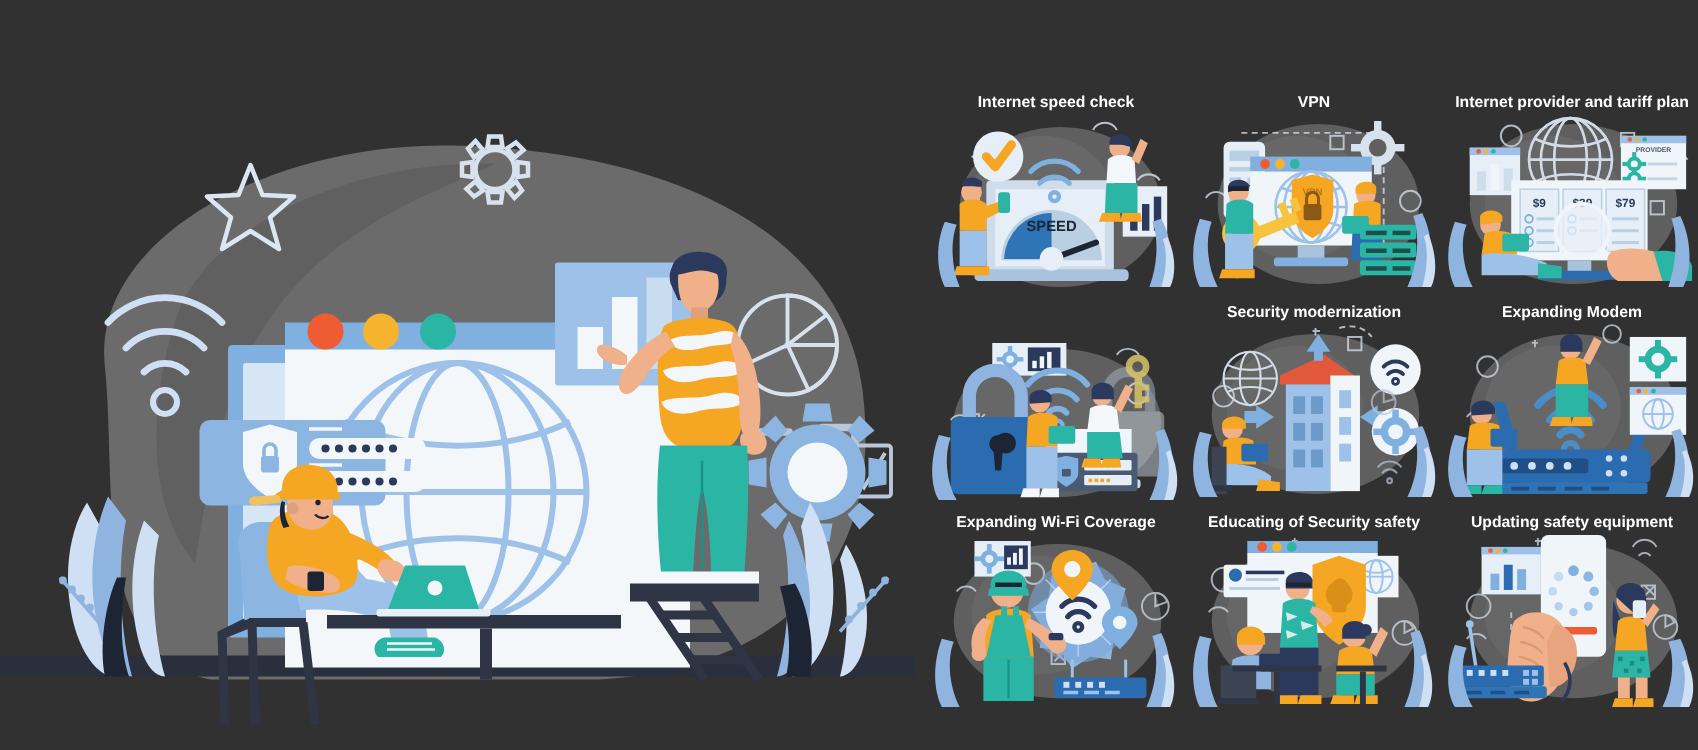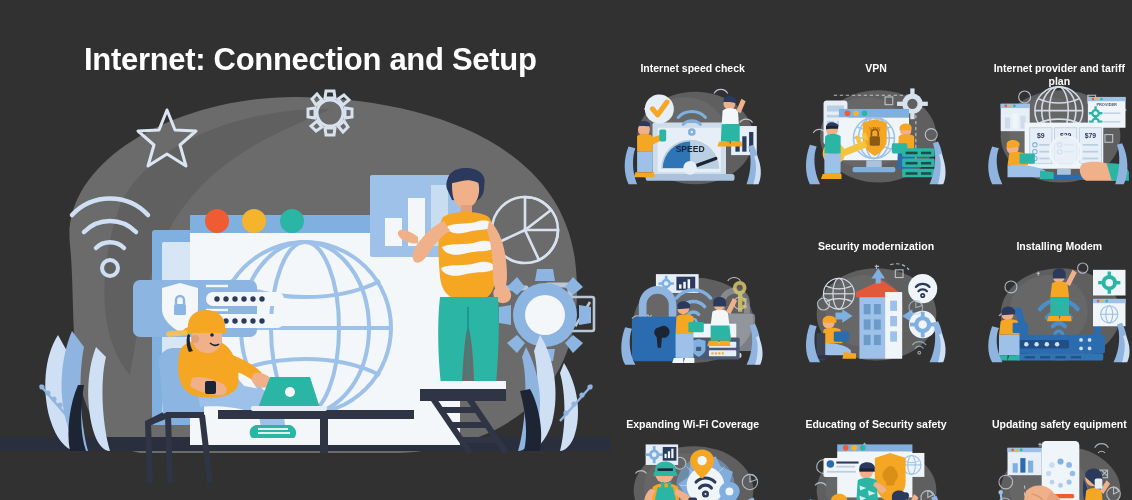--- a/index.html
+++ b/index.html
@@ -22,38 +22,37 @@
   .hero { position: absolute; left: 0px; top: 85px; width: 610px; height: 400px; }
   .hero svg { display: block; }
 
   
   .grid {
     position: absolute; left: 620px; top: 62px;
     width: 512px; height: 420px;
     display: grid;
     grid-template-columns: repeat(3, 1fr);
     grid-template-rows: repeat(3, 140px);
-    column-gap: 4px; row-gap: 0px; gap: 38px;
+    column-gap: 4px; row-gap: 0px;
   }
   .cell { position: relative; width: 100%; height: 140px; }
   .cell-label {
     position: absolute; top: 0; left: 0; width: 100%;
     text-align: center; color: #ffffff;
     font-size: 10.5px; font-weight: bold; line-height: 13px;
     z-index: 4; padding: 0 2px;
   }
   .cell-art { position: absolute; left: 0; top: 14px; width: 100%; height: 124px; }
   .cell-art svg { display: block; width: 100%; height: 100%; }
 </style>
 </head>
 <body>
 
 <div id="root">
 
-  <div class="page-title">Internet: Connection and Setup</div>
 
   <div class="hero">
     <svg width="610" height="400" viewBox="0 0 610 400" xmlns="http://www.w3.org/2000/svg">
 
       <g>
         <path d="M 70 160 C 60 75, 180 10, 300 12 C 430 14, 560 60, 575 175 C 590 295, 520 360, 400 368 L 140 368 C 60 350, 78 240, 70 160 Z" fill="#6b6b6b"></path>
         <path d="M 120 120 C 150 55, 250 22, 330 24 C 300 40, 230 60, 185 120 C 150 165, 140 230, 130 290 C 95 250, 100 175, 120 120 Z" fill="#5a5a5a" opacity="0.65"></path>
       </g>
 
       <rect x="0" y="352" width="610" height="14" fill="#2a2f3d"></rect>
@@ -780,21 +779,21 @@
           </g>
 
           <path d="M 8 72 C 2 88, 2 106, 8 116 L 20 116 C 12 102, 12 84, 16 74 Z" fill="#8fb4e0"></path>
           <path d="M 158 68 C 166 84, 166 104, 160 116 L 148 116 C 156 100, 156 82, 152 70 Z" fill="#8fb4e0"></path>
           <path d="M 162 82 C 168 94, 168 108, 164 116 L 158 116 C 162 104, 162 90, 159 84 Z" fill="#cfe0f5"></path>
         </svg>
       </div>
     </div>
 
     <div class="cell">
-      <div class="cell-label">Installing Modem</div>
+      <div class="cell-label">Expanding Modem</div>
       <div class="cell-art">
         <svg viewBox="0 0 170 124" xmlns="http://www.w3.org/2000/svg">
           <ellipse cx="86" cy="60" rx="70" ry="54" fill="#5f5f5f"></ellipse>
           <ellipse cx="72" cy="56" rx="46" ry="42" fill="#6e6e6e" opacity=".55"></ellipse>
           <g stroke="#d2dbe6" stroke-width="1.3" fill="none" opacity=".75">
             <circle cx="28" cy="28" r="7"></circle>
             <path d="M 14 62 a 8 8 0 0 1 13 0"></path>
             <path d="M 58 12 l 4 0 M 60 10 l 0 5"></path>
             <path d="M 130 54 l 0 50" stroke-dasharray="4 4"></path>
             <circle cx="112" cy="6" r="6"></circle>

